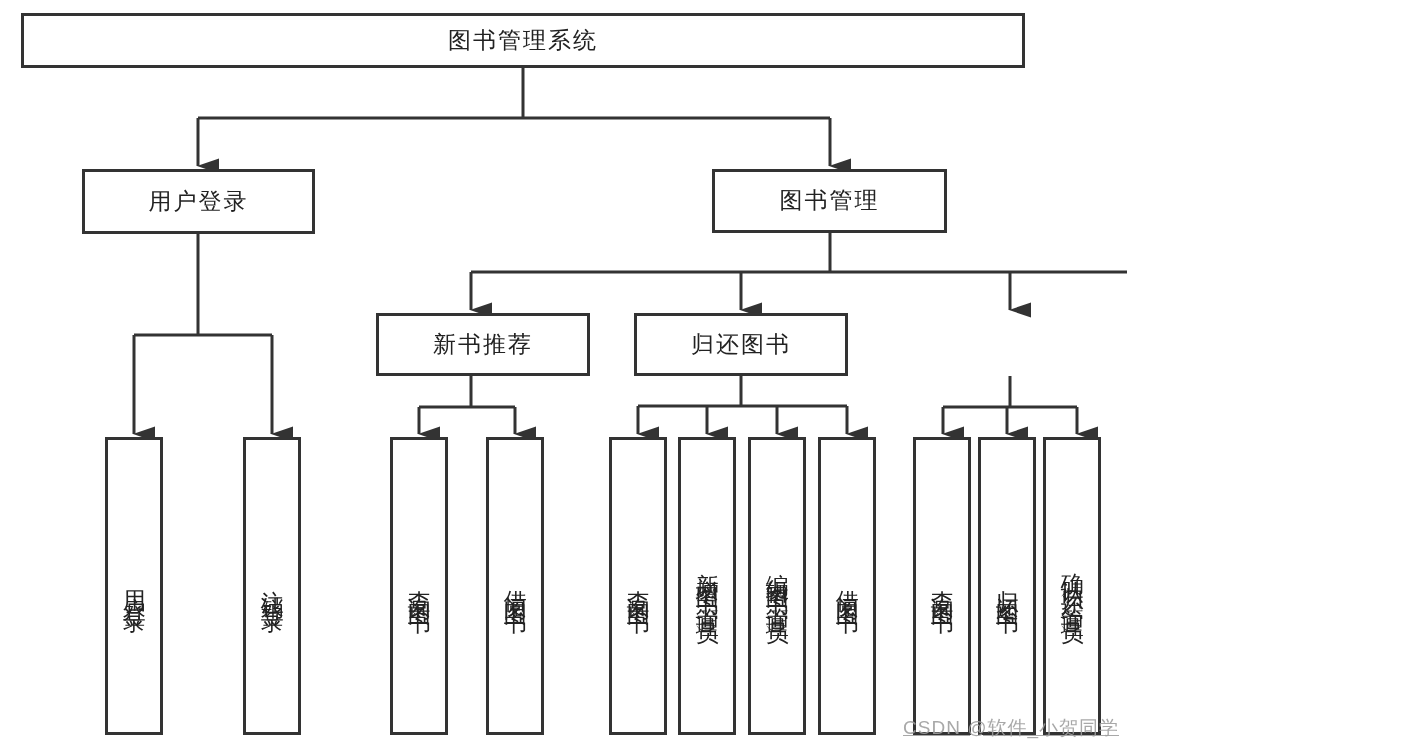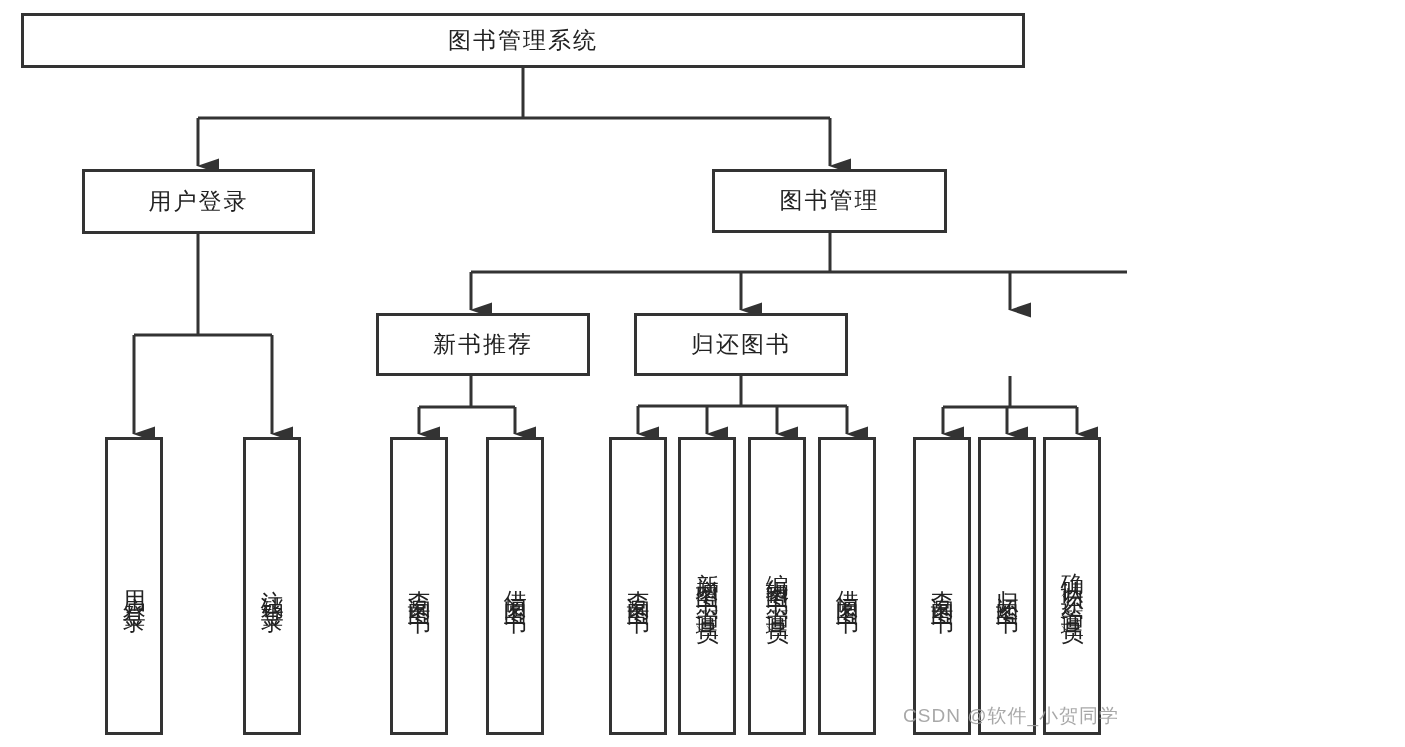--- a/index.html
+++ b/index.html
@@ -12,22 +12,22 @@
     display:flex;align-items:center;justify-content:center;
     font-size:23px;color:#222222;letter-spacing:2px;
     line-height:1.2;white-space:nowrap;
   }
   .vbox{
     writing-mode:vertical-rl;text-orientation:mixed;
     letter-spacing:7px;white-space:normal;
     display:flex;align-items:center;justify-content:center;
   }
   .watermark{
-    position:absolute;right:8px;bottom:18px;z-index:5;
-    font-size:19px;color:rgba(158,158,158,0.9);letter-spacing:1px;
+    position:absolute;right:8px;bottom:6px;z-index:5;
+    font-size:19px;color:rgba(158,158,158,0.9);letter-spacing:1px;text-decoration:underline;
   }
 </style>
 </head>
 <body>
 
 <div class="canvas">
 
   <svg class="edges" width="1405" height="747" viewBox="0 0 1405 747" xmlns="http://www.w3.org/2000/svg">
     <defs>
       <marker id="arrow" markerUnits="userSpaceOnUse" markerWidth="16" markerHeight="22" viewBox="0 0 16 22" refX="8" refY="21" orient="auto">

